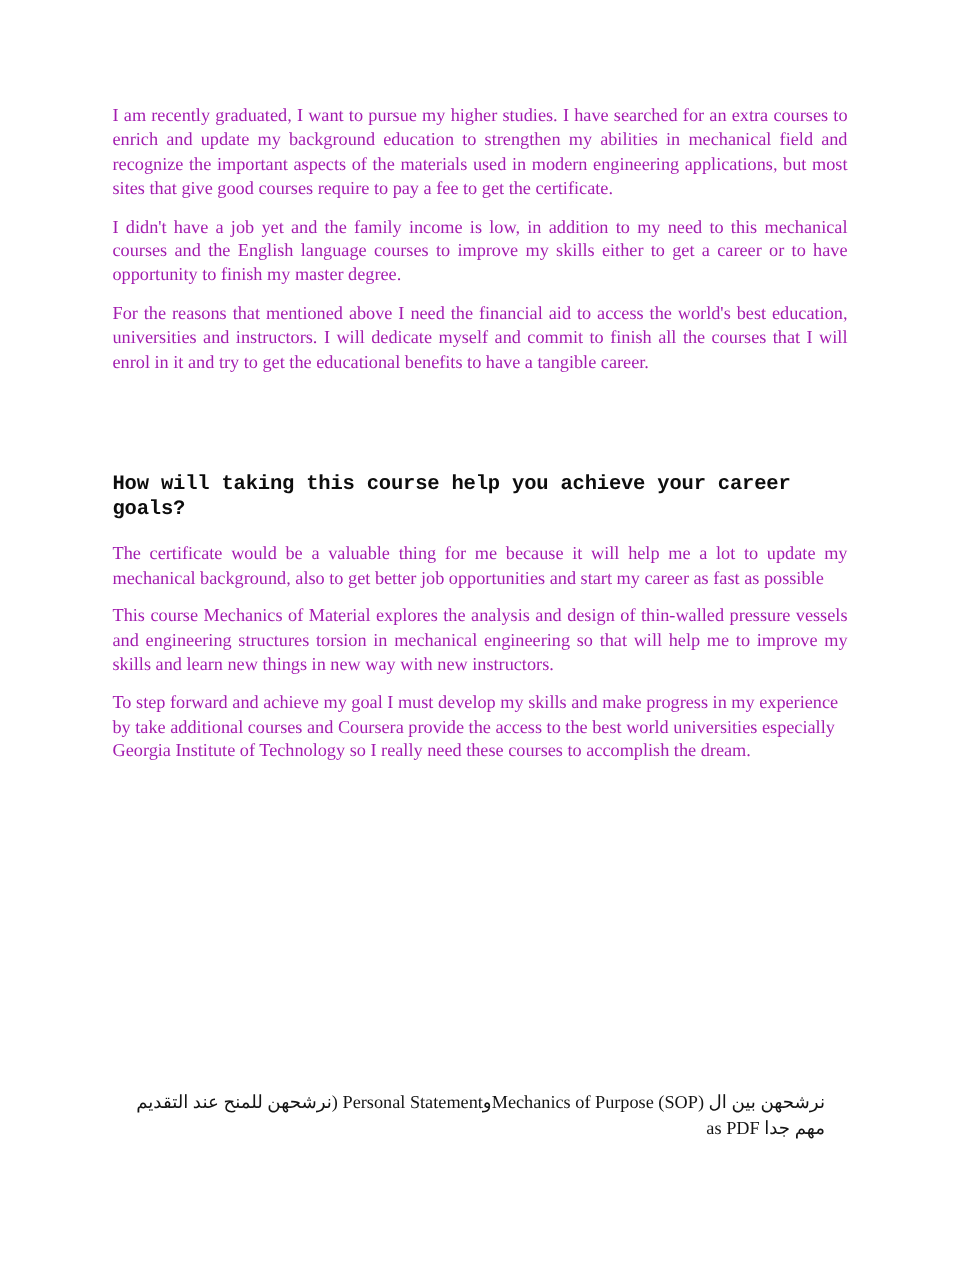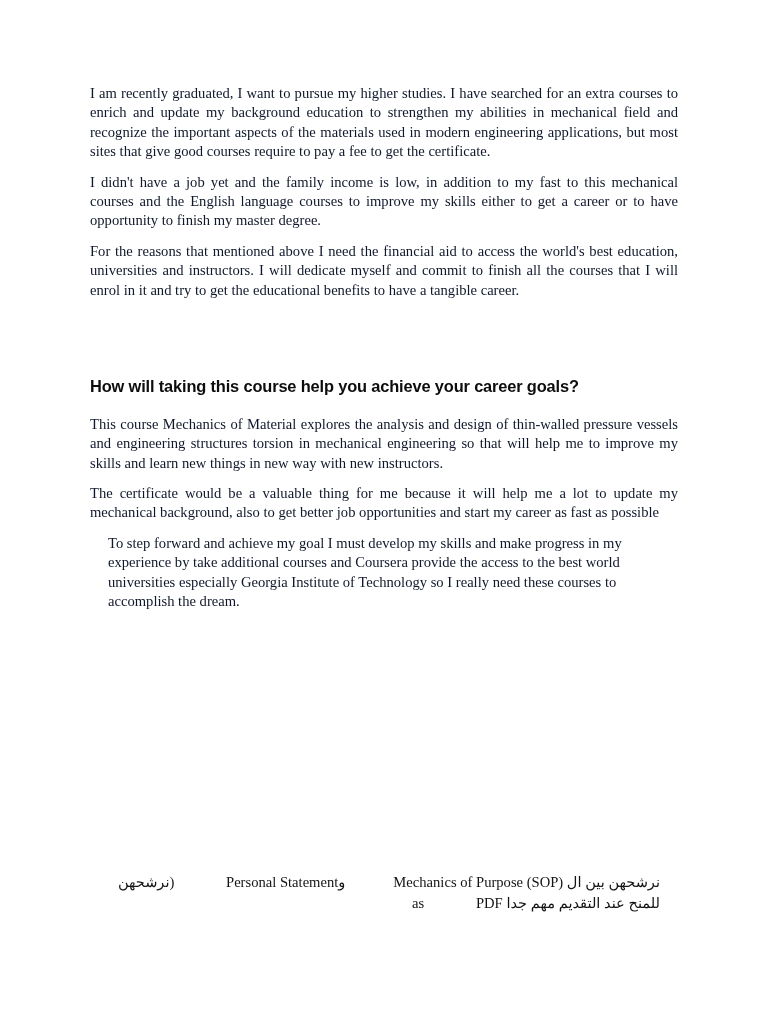--- a/index.html
+++ b/index.html
@@ -23,36 +23,35 @@
     left: 90px;
     top: 84px;
     width: 588px;
   }
 
   
   .para {
     font-family: "Liberation Serif", "DejaVu Serif", serif;
     font-size: 14.6px;
     line-height: 1.33;
-    color: #0f172a;
+    color: #a21caf;
     text-align: justify;
     text-justify: inter-word;
     margin: 0 0 11px 0;
     -webkit-font-smoothing: antialiased;
   }
 
   
   .para.ragged {
     text-align: left;
-    margin-left: 18px;
   }
 
   
   .section-heading {
-    font-family: Liberation Sans, sans-serif;
+    font-family: Liberation Mono, monospace;
     font-size: 16.4px;
     font-weight: bold;
     color: #0d0d0d;
     letter-spacing: -0.15px;
     margin: 0;
     padding: 0;
     line-height: 1.2;
   }
 
   
@@ -75,45 +74,44 @@
     line-height: 1.45;
     color: #141414;
     direction: rtl;
     text-align: right;
     unicode-bidi: isolate;
   }
 
   .footer-note .ltr {
     direction: ltr;
     unicode-bidi: embed;
-    margin-left: 48px;
   }
 </style>
 </head>
 <body>
 
 <div class="page">
 
   <div class="content">
 
     <p class="para">I am recently graduated, I want to pursue my higher studies. I have searched for an extra courses to enrich and update my background education to strengthen my abilities in mechanical field and recognize the important aspects of the materials used in modern engineering applications, but most sites that give good courses require to pay a fee to get the certificate.</p>
 
-    <p class="para">I didn't have a job yet and the family income is low, in addition to my fast to this mechanical courses and the English language courses to improve my skills either to get a career or to have opportunity to finish my master degree.</p>
+    <p class="para">I didn't have a job yet and the family income is low, in addition to my need to this mechanical courses and the English language courses to improve my skills either to get a career or to have opportunity to finish my master degree.</p>
 
     <p class="para">For the reasons that mentioned above I need the financial aid to access the world's best education, universities and instructors. I will dedicate myself and commit to finish all the courses that I will enrol in it and try to get the educational benefits to have a tangible career.</p>
 
     <div class="gap-before-heading"></div>
 
     <h2 class="section-heading">How will taking this course help you achieve your career goals?</h2>
 
     <div class="gap-after-heading"></div>
 
+    <p class="para">The certificate would be a valuable thing for me because it will help me a lot to update my mechanical background, also to get better job opportunities and start my career as fast as possible</p>
+
     <p class="para">This course Mechanics of Material explores the analysis and design of thin-walled pressure vessels and engineering structures torsion in mechanical engineering so that will help me to improve my skills and learn new things in new way with new instructors.</p>
-
-    <p class="para">The certificate would be a valuable thing for me because it will help me a lot to update my mechanical background, also to get better job opportunities and start my career as fast as possible</p>
 
 
     <p class="para ragged">To step forward and achieve my goal I must develop my skills and make progress in my experience by take additional courses and Coursera provide the access to the best world universities especially Georgia Institute of Technology so I really need these courses to accomplish the dream.</p>
 
   </div>
 
   <div class="footer-note">
     <span>نرشحهن بين ال</span>
     <span class="ltr">Mechanics of Purpose (SOP)</span><span>و</span><span class="ltr">Personal Statement</span>
     <span>(نرشحهن للمنح عند التقديم مهم جدا</span>

